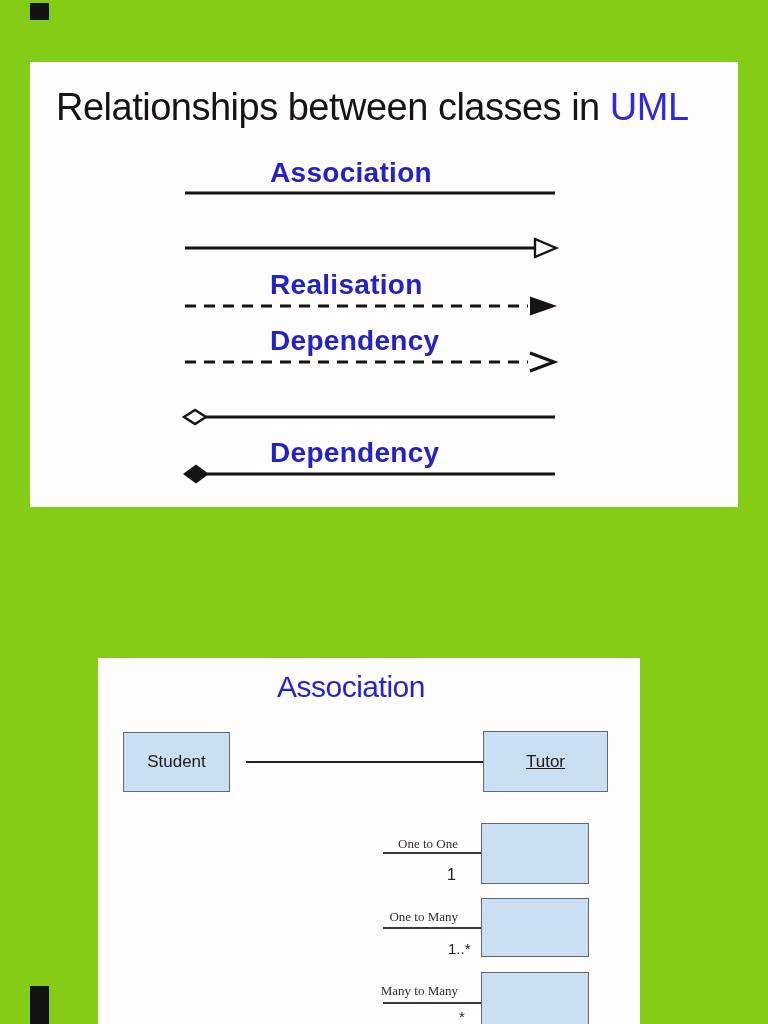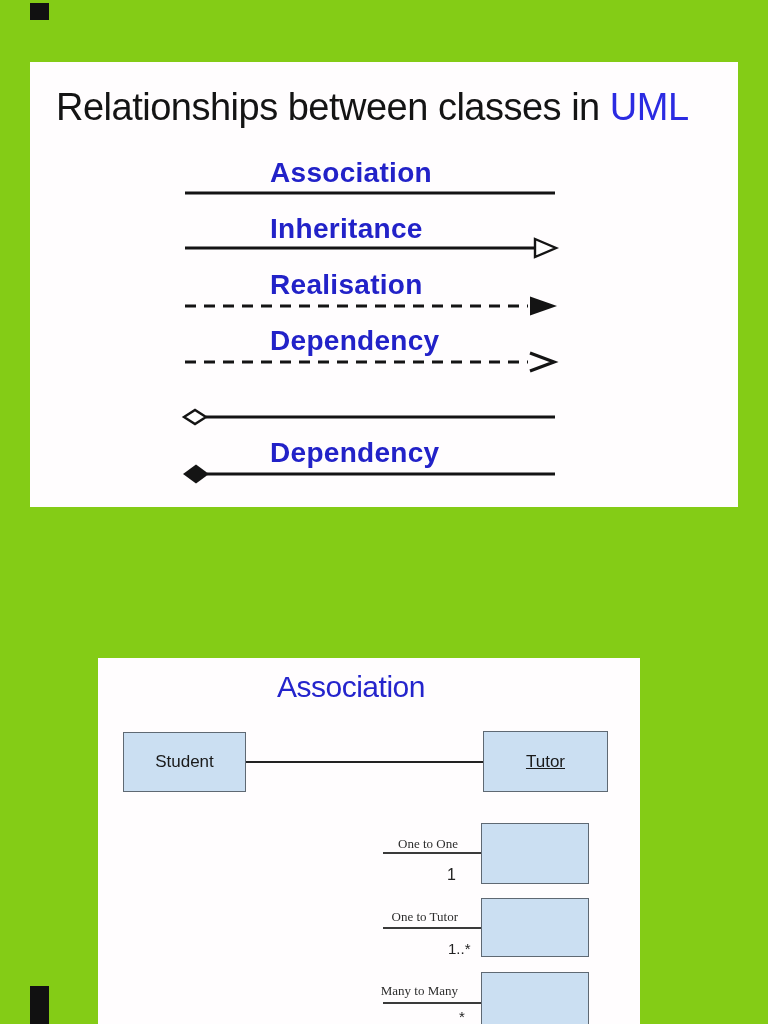--- a/index.html
+++ b/index.html
@@ -19,21 +19,21 @@
   .rel-label{position:absolute;left:270px;font-size:28px;font-weight:bold;
       letter-spacing:0.3px;color:#2222c8;white-space:nowrap;}
   .rel-svg{position:absolute;left:180px;width:390px;height:26px;}
 
   #slide2-title{position:absolute;left:277px;top:670px;font-size:30px;
       letter-spacing:-0.5px;color:#2424cc;}
 
   .cls-box{position:absolute;background:#cbdff2;border:1.6px solid #5f6973;
       box-sizing:border-box;display:flex;align-items:center;justify-content:center;
       font-size:17px;color:#1a1a1a;}
-  #student-box{left:123px;top:732px;width:123px;height:60px;align-items:center;}
+  #student-box{left:123px;top:732px;width:107px;height:60px;align-items:center;}
   #tutor-box{left:483px;top:731px;width:125px;height:61px;text-decoration:underline;}
   #assoc-connector{position:absolute;left:246px;top:761px;width:237px;height:2px;background:#222;}
 
   .mult-box{position:absolute;left:481px;width:108px;background:#cbdff2;
       border:1.6px solid #5f6973;box-sizing:border-box;}
   .mult-label{position:absolute;left:340px;width:118px;text-align:right;
       font-size:13px;color:#2e2e2e;white-space:nowrap;font-family:Liberation Serif, serif;}
   .mult-line{position:absolute;left:383px;width:98px;height:2px;background:#3a3a3a;}
   .mult-value{position:absolute;font-size:16px;color:#222;}
 </style>
@@ -47,21 +47,20 @@
   <div class="corner-mark" id="mark-top"></div>
   <div class="corner-mark" id="mark-bottom"></div>
 
   <div id="main-title"><span>Relationships between classes in </span><span class="uml">UML</span></div>
 
   <div class="rel-label" style="top:157px">Association</div>
   <svg class="rel-svg" style="top:180px" viewBox="0 0 390 26">
     <line x1="5" y1="13" x2="375" y2="13" stroke="#141414" stroke-width="3"></line>
   </svg>
 
-  <div class="rel-label" style="top:213px">Inheritance</div>
   <svg class="rel-svg" style="top:234.5px" viewBox="0 0 390 26">
     <line x1="5" y1="13" x2="355" y2="13" stroke="#141414" stroke-width="3"></line>
     <polygon points="355,4 376,13 355,22" fill="#ffffff" stroke="#141414" stroke-width="2.4"></polygon>
   </svg>
 
   <div class="rel-label" style="top:269px">Realisation</div>
   <svg class="rel-svg" style="top:293px" viewBox="0 0 390 26">
     <line x1="5" y1="13" x2="348" y2="13" stroke="#141414" stroke-width="3" stroke-dasharray="11,8"></line>
     <polygon points="350,3.5 377,13 350,22.5" fill="#141414"></polygon>
   </svg>
@@ -91,21 +90,21 @@
   <div id="assoc-connector"></div>
   <div class="cls-box" id="tutor-box">
       <span>Tutor</span>
     </div>
 
   <div class="mult-label" style="top:836px">One to One</div>
   <div class="mult-line" style="top:852px"></div>
   <div class="mult-value" style="left:447px;top:866px">1</div>
   <div class="mult-box" style="top:823px;height:61px"></div>
 
-  <div class="mult-label" style="top:909px">One to Tutor</div>
+  <div class="mult-label" style="top:909px">One to Many</div>
   <div class="mult-line" style="top:927px"></div>
   <div class="mult-value" style="left:448px;top:940px;font-size:15px">1..*</div>
   <div class="mult-box" style="top:898px;height:59px"></div>
 
   <div class="mult-label" style="top:983px">Many to Many</div>
   <div class="mult-line" style="top:1002px"></div>
   <div class="mult-value" style="left:459px;top:1008px;font-size:15px">*</div>
   <div class="mult-box" style="top:972px;height:60px"></div>
 
 </div>

